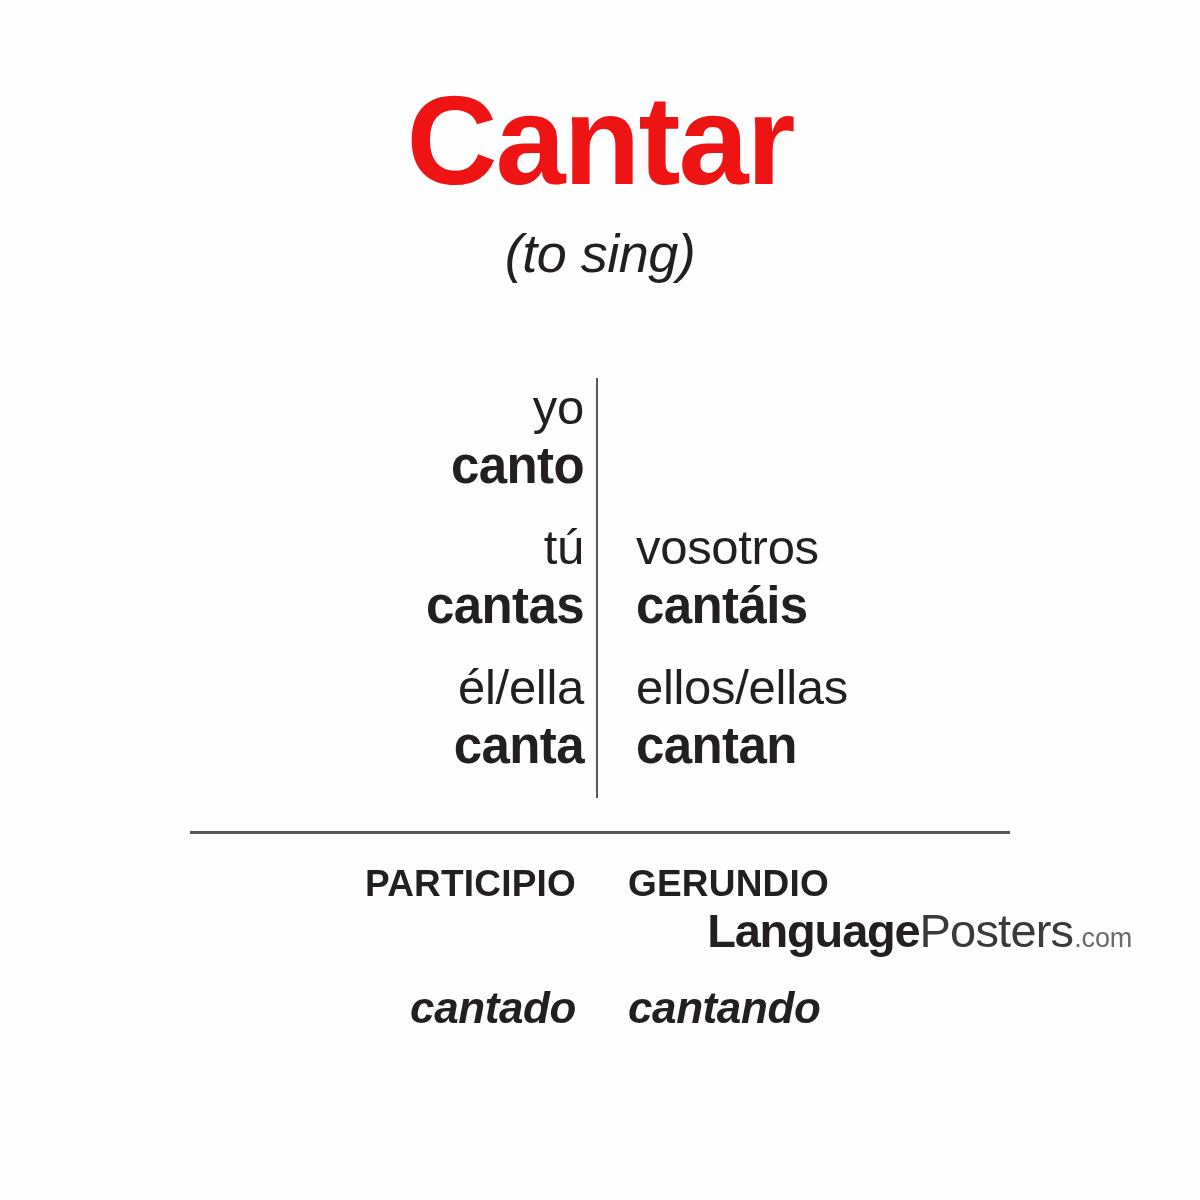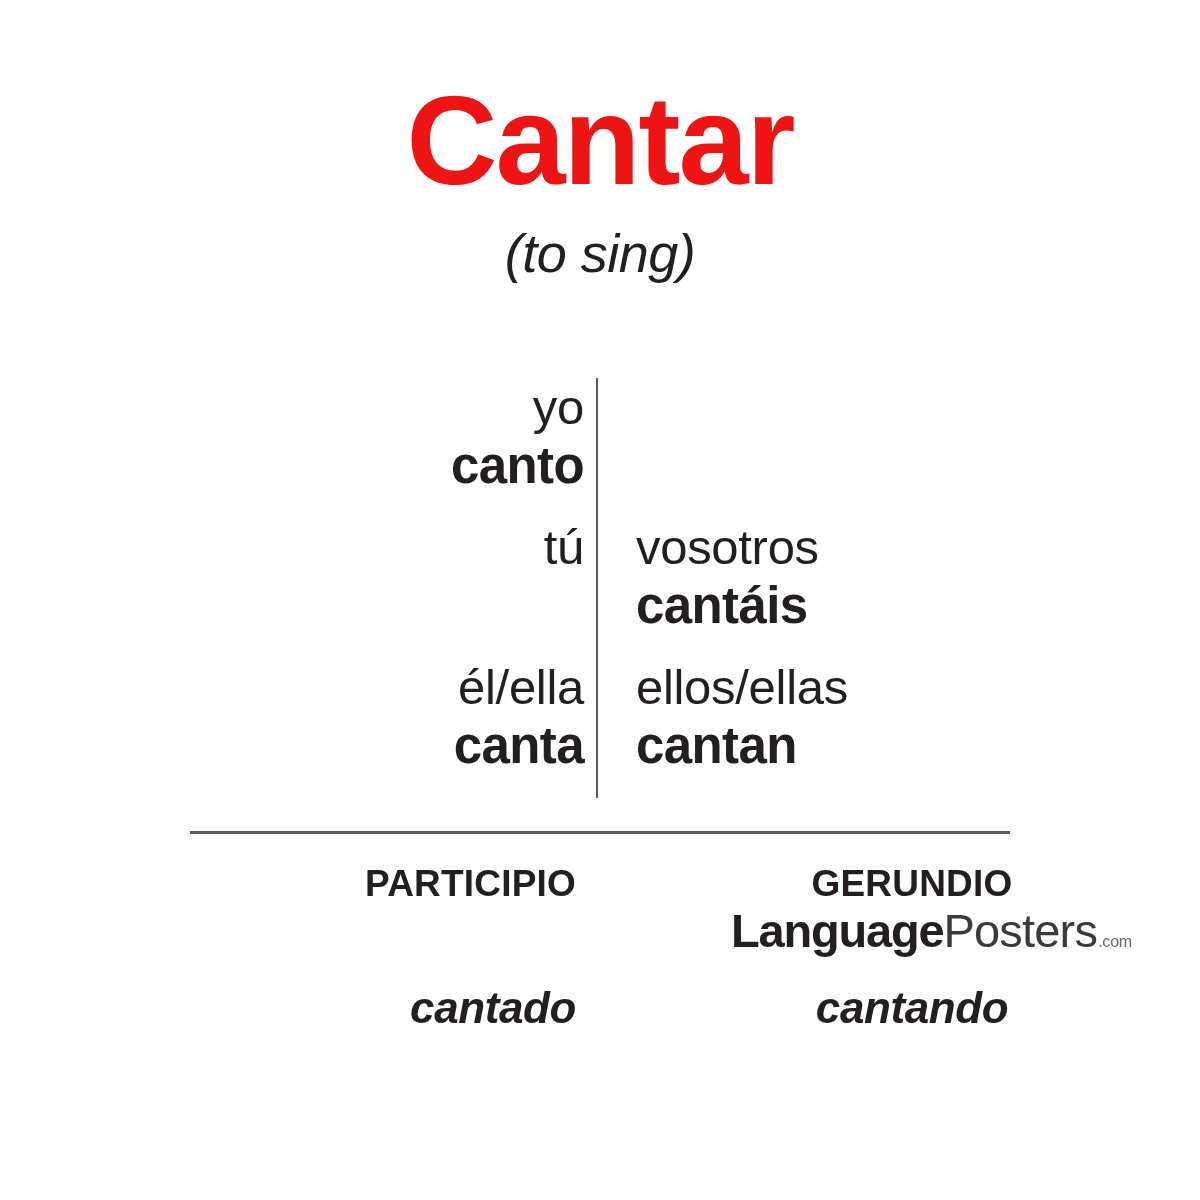--- a/index.html
+++ b/index.html
@@ -134,21 +134,21 @@
     box-sizing: border-box;
     display: flex;
     flex-direction: column;
     gap: 44px;
   }
   .nf-cell.left {
     align-items: flex-end;
     padding-right: 22px;
   }
   .nf-cell.right {
-    align-items: center;
+    align-items: flex-start;
     padding-left: 30px;
   }
   .nf-label {
     font-size: 37px;
     font-weight: bold;
     line-height: 44px;
     letter-spacing: 0.2px;
     color: #231f20;
     white-space: nowrap;
   }
@@ -178,21 +178,21 @@
     letter-spacing: -1.2px;
     color: #231f20;
   }
   .logo-light {
     font-size: 47px;
     font-weight: normal;
     letter-spacing: -0.8px;
     color: #3a3a3c;
   }
   .logo-tld {
-    font-size: 16px;
+    font-size: 27px;
     font-weight: normal;
     letter-spacing: -0.2px;
     color: #6a6a6c;
     margin-left: 1px;
   }
 </style>
 </head>
 <body>
 
 <div class="poster">
@@ -210,20 +210,21 @@
       <div class="conj-row">
         <div class="cell left">
           <span class="pronoun">yo</span>
           <span class="form">canto</span>
         </div>
       </div>
 
       <div class="conj-row">
         <div class="cell left">
           <span class="pronoun">tú</span>
+          <span class="form">cantas</span>
         </div>
         <div class="cell right">
           <span class="pronoun">vosotros</span>
           <span class="form">cantáis</span>
         </div>
       </div>
 
       <div class="conj-row">
         <div class="cell left">
           <span class="pronoun">él/ella</span>

